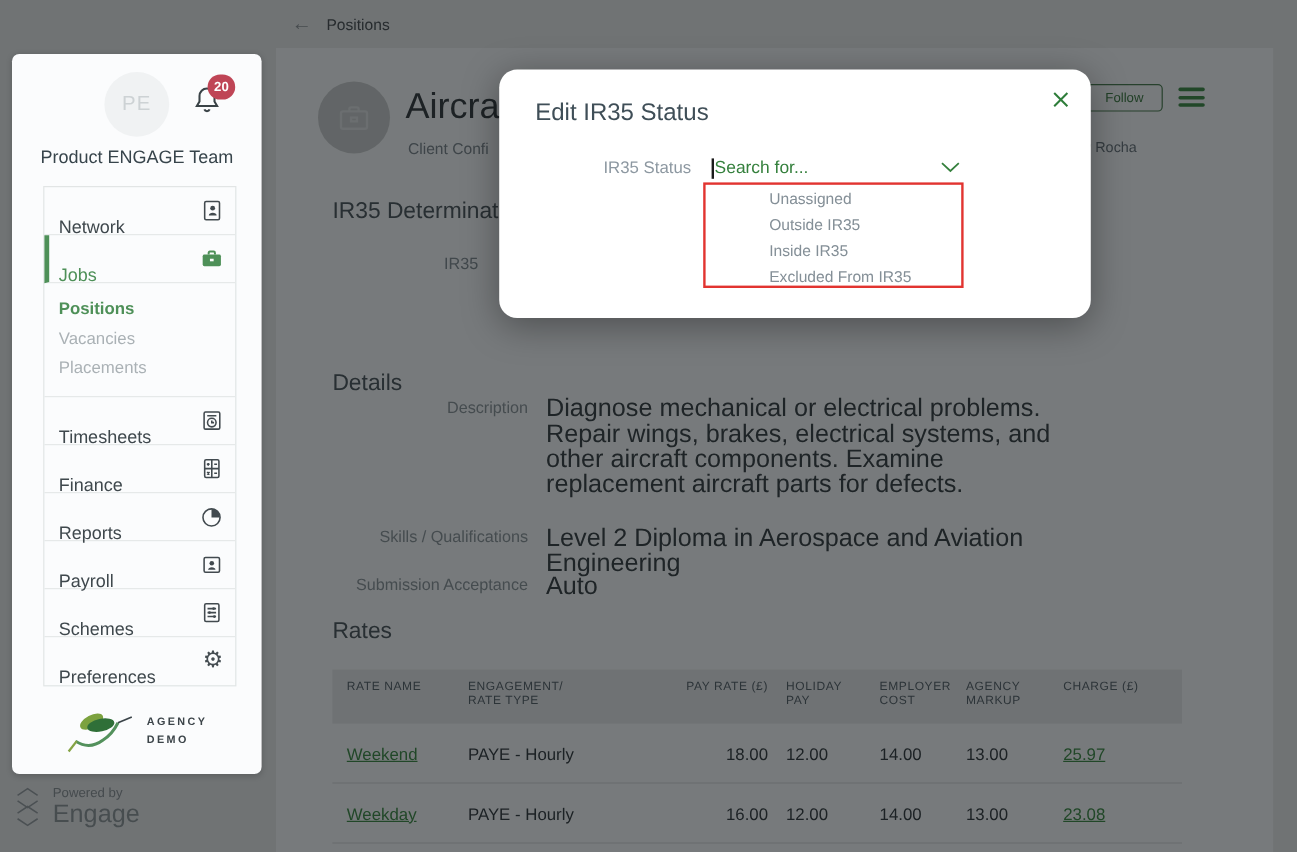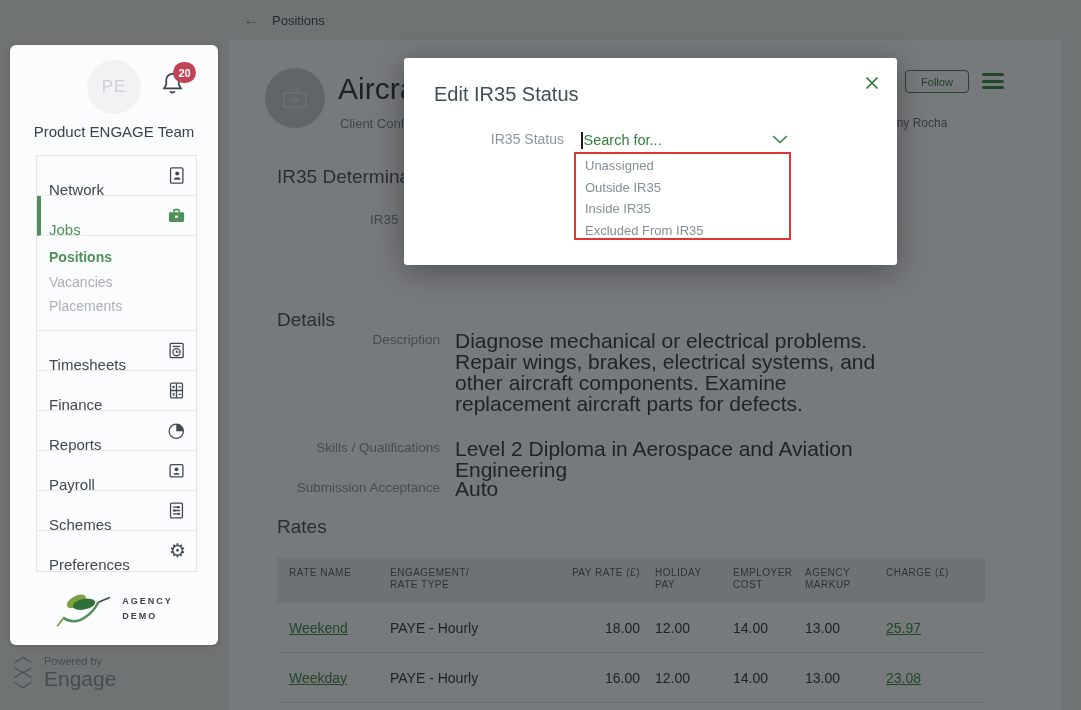--- a/index.html
+++ b/index.html
@@ -79,34 +79,34 @@
   .agency-logo { margin-top:15px; display:flex; align-items:center; justify-content:center; gap:9px; }
   .agency-text div { font-size:9px; font-weight:bold; letter-spacing:2px; color:#3c4449; line-height:15px; text-align:left; }
 
   
   .footer { position:absolute; left:10px; top:652px; width:208px; display:flex;
             align-items:center; justify-content:flex-start; gap:8px; }
   .footer .ftext .p1 { font-size:11px; color:#8b9295; }
   .footer .ftext .p2 { font-size:21px; color:#8f979a; }
 
   
-  .modal { position:absolute; left:404px; top:58px; width:493px; height:207px; background:#fff;
-           border-radius:3px; box-shadow:0 6px 30px rgba(0,0,0,.35); z-index:60; }
+  .modal { position:absolute; left:416px; top:58px; width:493px; height:207px; background:#fff;
+           border-radius:15px; box-shadow:0 6px 30px rgba(0,0,0,.35); z-index:60; }
   .modal-title { position:absolute; left:30px; top:25px; font-size:20px; color:#3f4e57; }
   .modal-close { position:absolute; right:17px; top:17px; width:16px; height:16px; cursor:pointer; }
   .m-label { position:absolute; left:30px; top:73px; width:130px; text-align:right;
              font-size:14px; color:#8d98a1; }
   .m-input { position:absolute; left:177px; top:70px; width:210px; height:24px; display:flex;
              align-items:center; cursor:text; }
   .caret { display:inline-block; width:1.5px; height:17px; background:#1b1b1b; margin-right:1px; }
   .m-placeholder { font-size:14.5px; color:var(--modal-green,#35803d); }
   .m-chevron { position:absolute; left:368px; top:77px; cursor:pointer; }
   .dropdown { position:absolute; left:170px; top:94px; width:217px; height:88px; background:#fff;
               border:2px solid var(--highlight-red,#e23430); padding:1px 0 0 9px; }
-  .dd-option { font-size:13px; color:#848f97; height:21.5px; line-height:21.5px; cursor:pointer; white-space:nowrap; }
+  .dd-option { font-size:13px; color:#848f97; height:21.5px; line-height:21.5px; cursor:pointer; white-space:nowrap;margin-left:44px; }
 
   svg { display:block; }
 </style>
 </head>
 <body>
 
 <div class="page">
 
   <div class="topbar">
     <span class="back-arrow">←</span>

